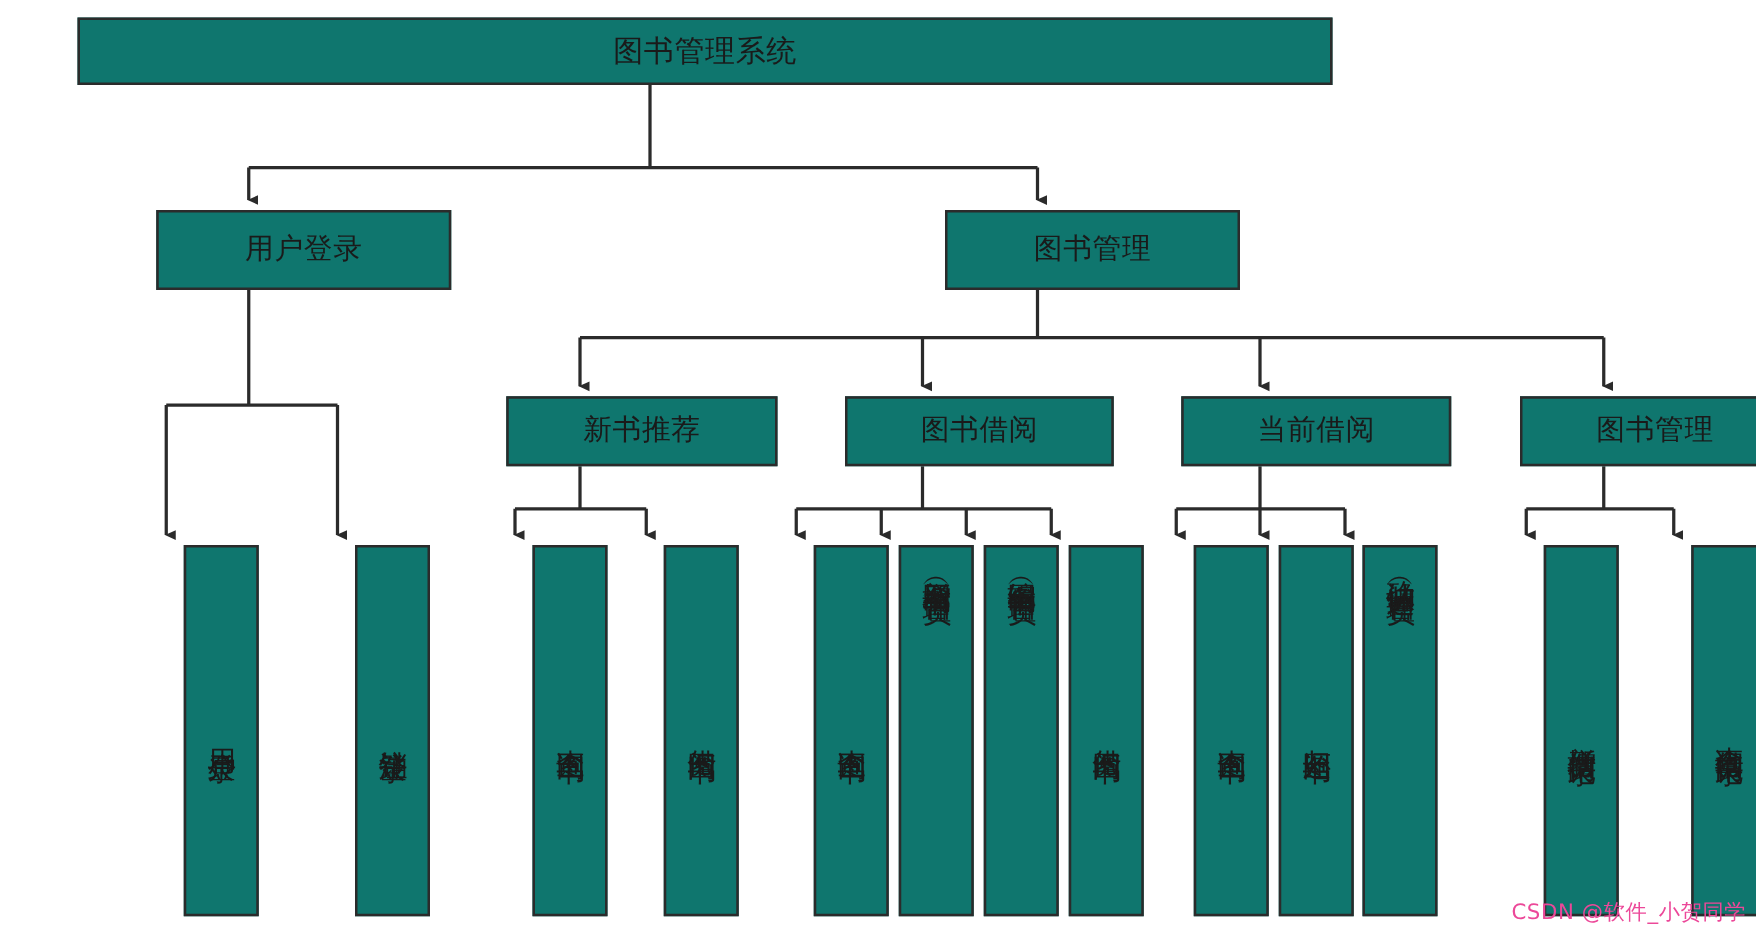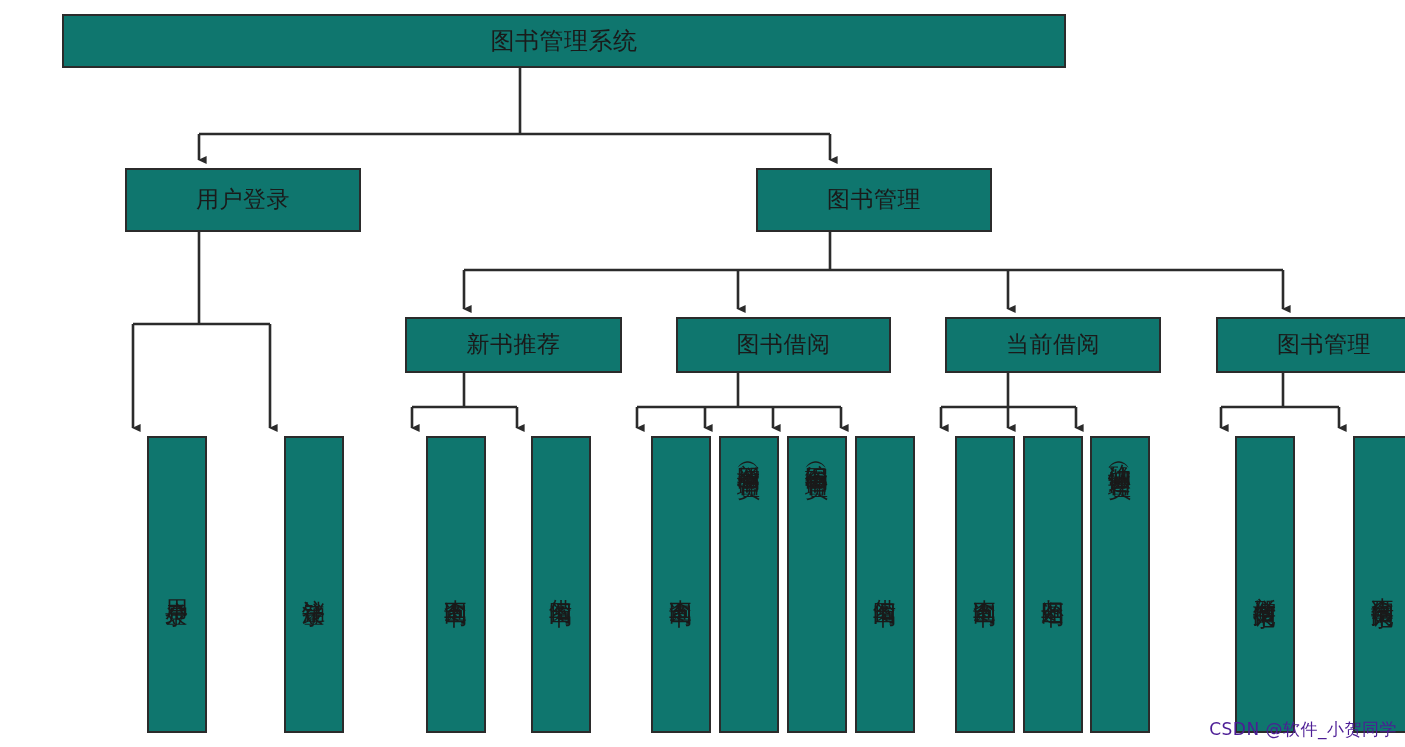--- a/index.html
+++ b/index.html
@@ -63,21 +63,21 @@
   .leaf-text {
     writing-mode: vertical-rl;
     text-orientation: upright;
     white-space: nowrap;
   }
   #watermark {
     position: absolute;
     right: 8px;
     bottom: 6px;
     font-size: 17px;
-    color: #4c1d95;
+    color: #ec4899;
     letter-spacing: 0.5px;
     white-space: nowrap;
     font-family: "DejaVu Sans", "Liberation Sans", sans-serif;
   }
 </style>
 </head>
 <body>
 
 <div id="diagram-root">
 

